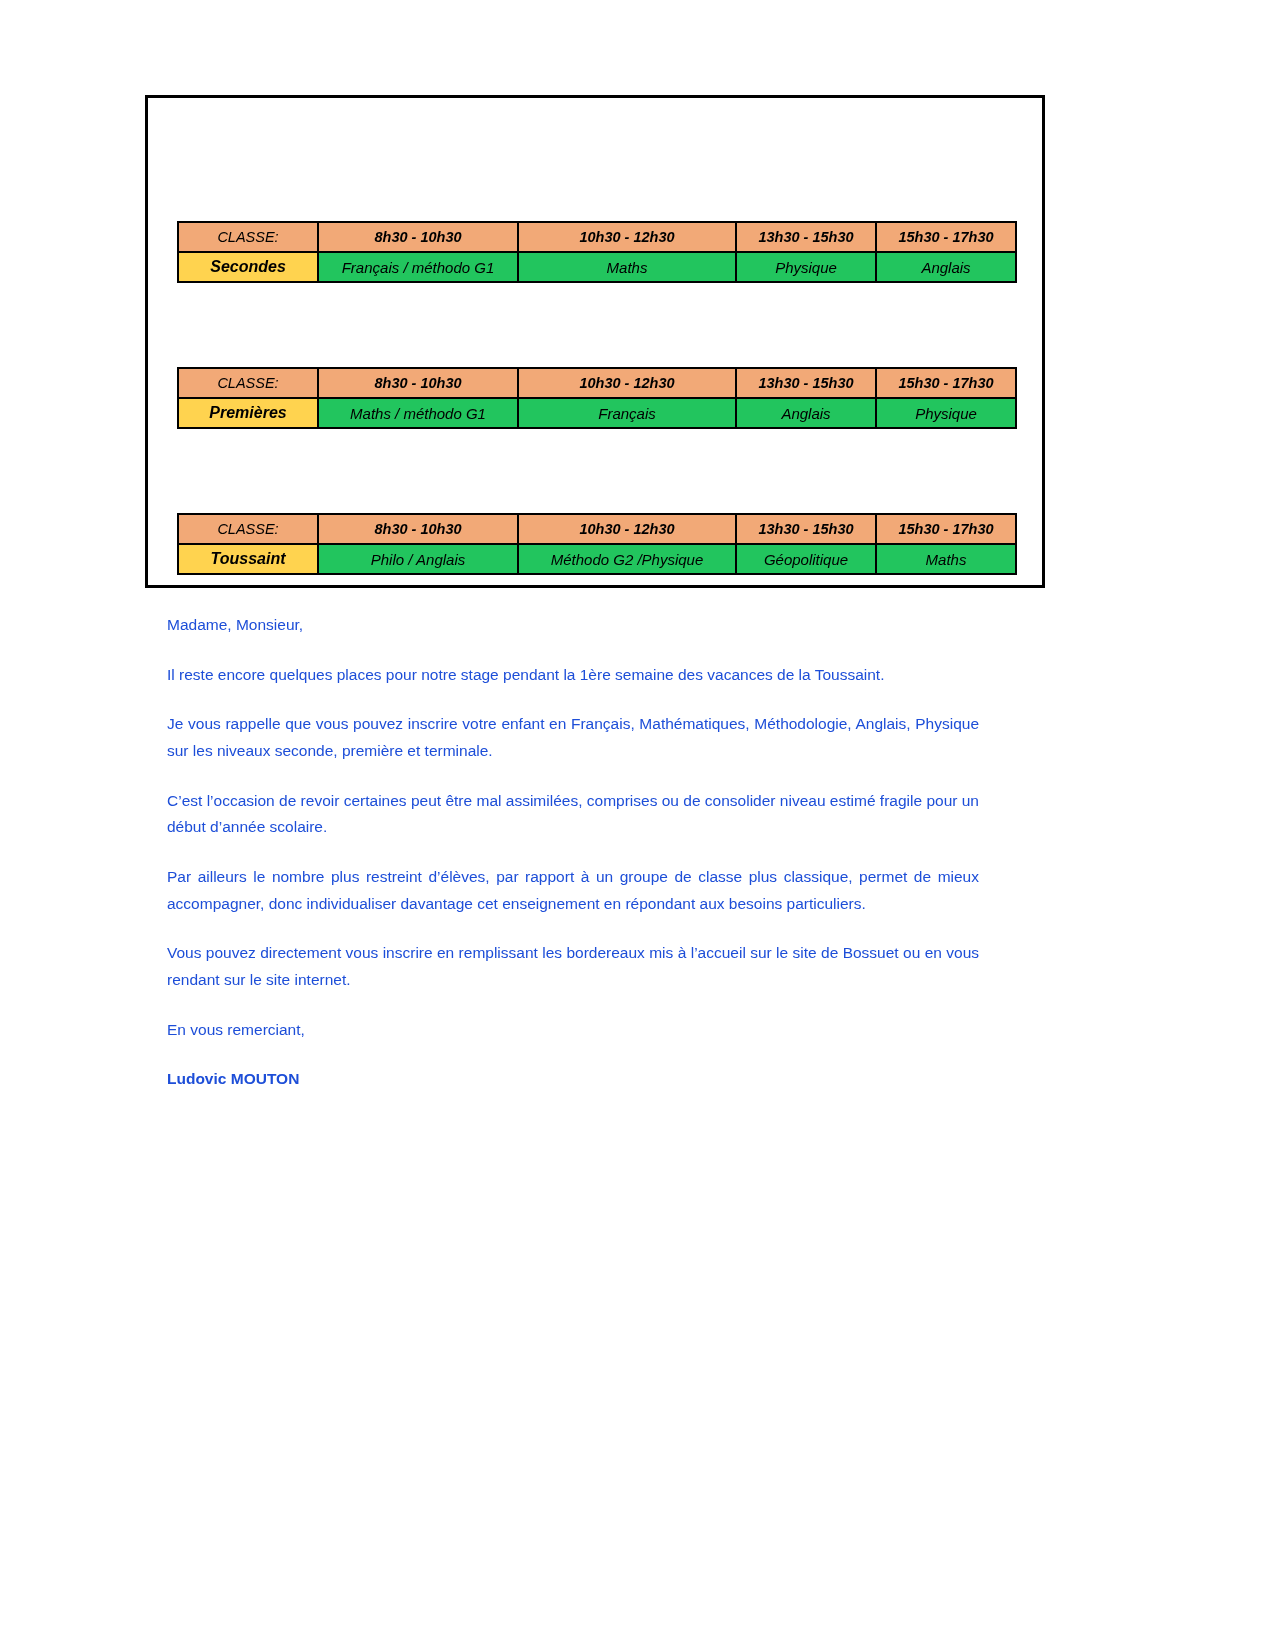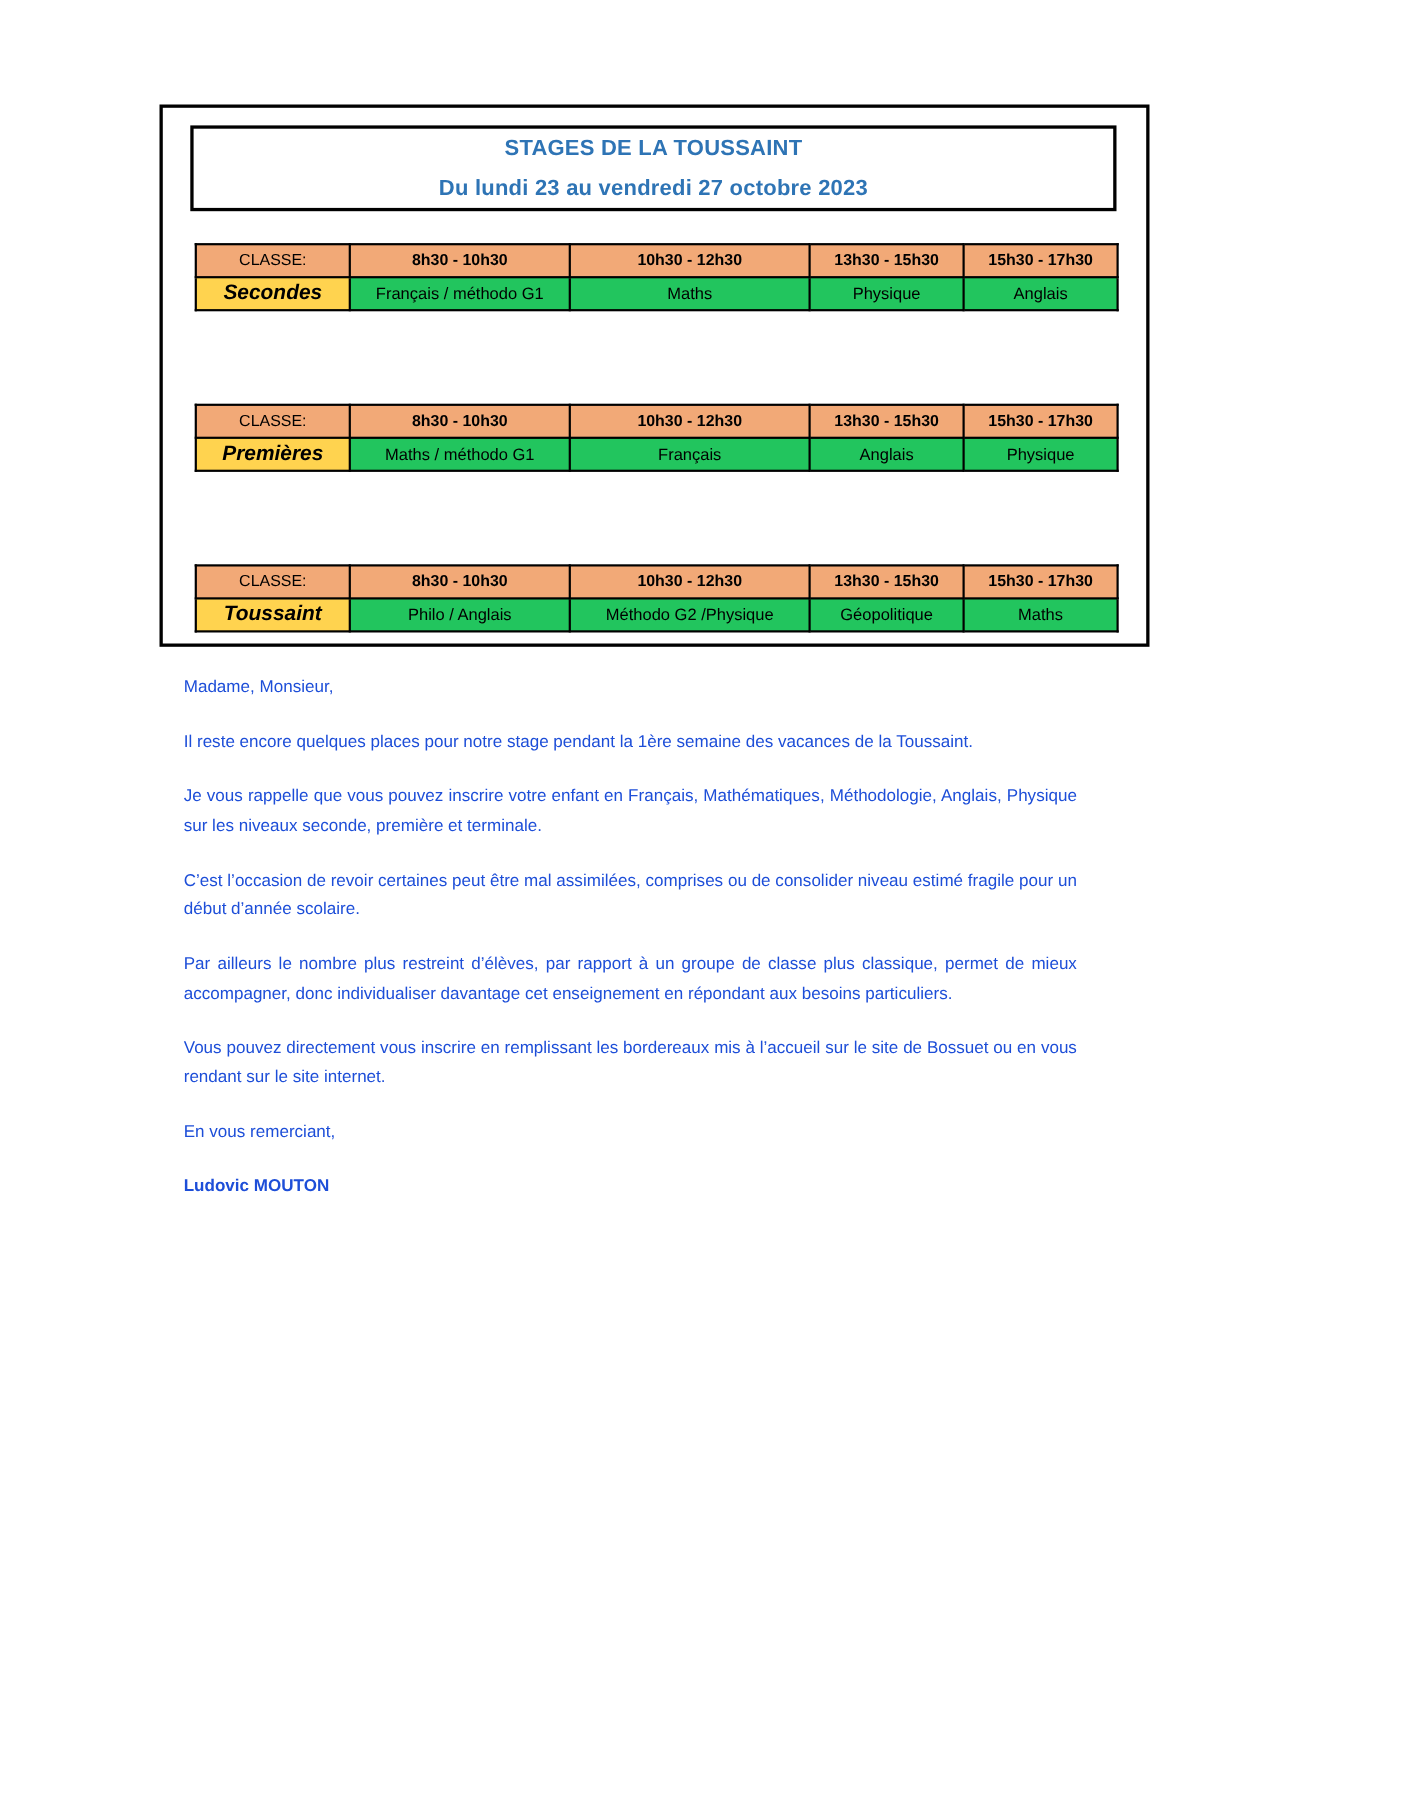--- a/index.html
+++ b/index.html
@@ -77,33 +77,34 @@
   .sched col.c-s4    { width: 140px; }
 
   .sched th, .sched td {
     border: 2px solid #000000;
     height: 30px;
     text-align: center;
     vertical-align: middle;
     font-size: 14.5px;
     padding: 0 4px;
     box-sizing: border-box;
+    font-style: italic;
   }
   .sched thead th {
     background: #F2A977;
     font-weight: bold;
   }
   .sched thead th.hdr-class {
     font-weight: normal;
   }
   .sched tbody td.class-cell {
     background: #FFD34F;
     font-style: italic;
     font-weight: bold;
-    font-size: 19px;
+    font-size: 16px;
     margin-top: 48px;
   }
   .sched tbody td.subject-cell {
     background: #22c55e;
     font-weight: normal;
     font-size: 15px;
   }
 
   
   .letter {
@@ -124,24 +125,20 @@
     font-weight: bold;
     margin-top: 12px;
     margin-bottom: 0;
   }
 </style>
 </head>
 <body>
 
 <div class="frame">
 
-  <div class="title-box">
-    <div class="title-line1">STAGES DE LA TOUSSAINT</div>
-    <div class="title-line2">Du lundi 23 au vendredi 27 octobre 2023</div>
-  </div>
 
   <table class="sched t0">
     <colgroup>
       <col class="c-class">
         <col class="c-s1">
         <col class="c-s2">
         <col class="c-s3">
         <col class="c-s4">
     </colgroup>
     <thead>

